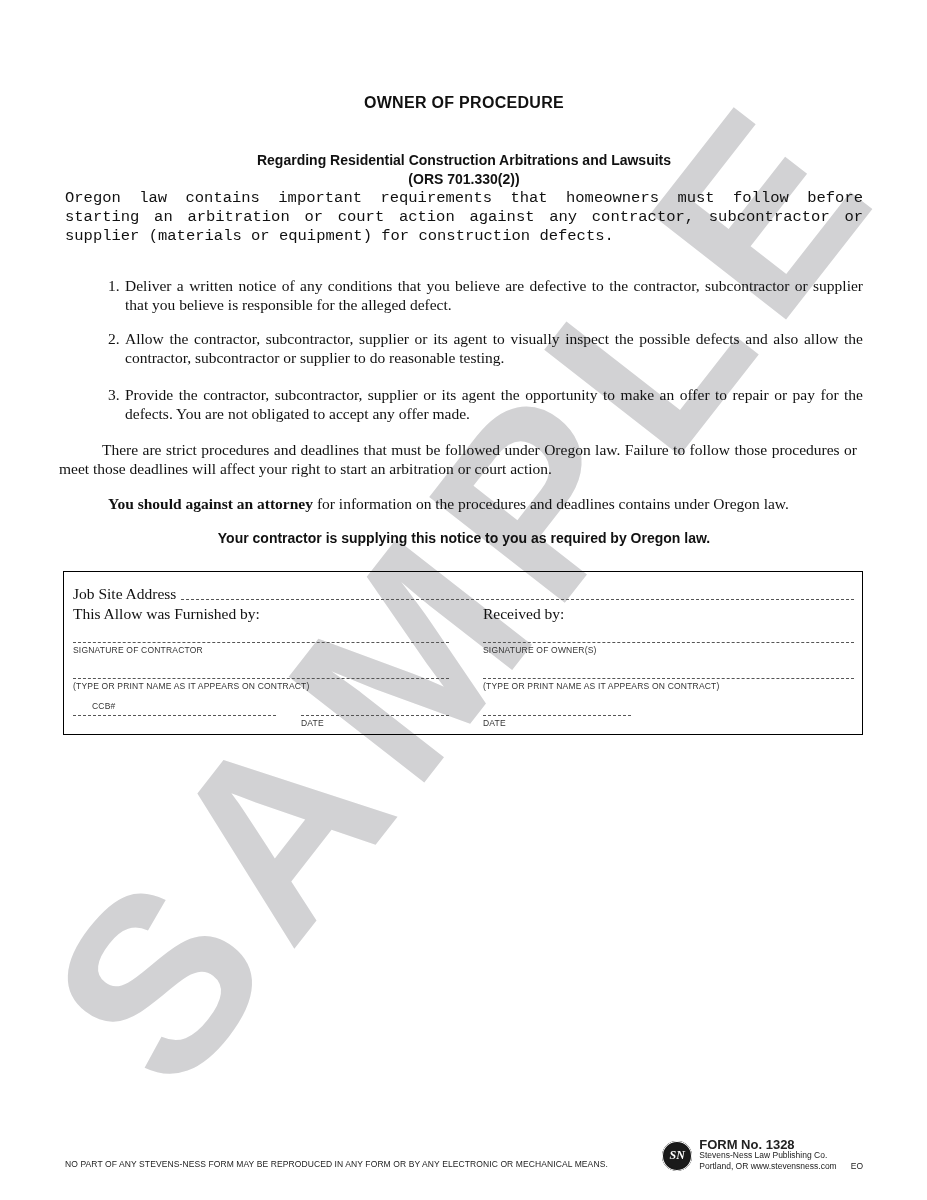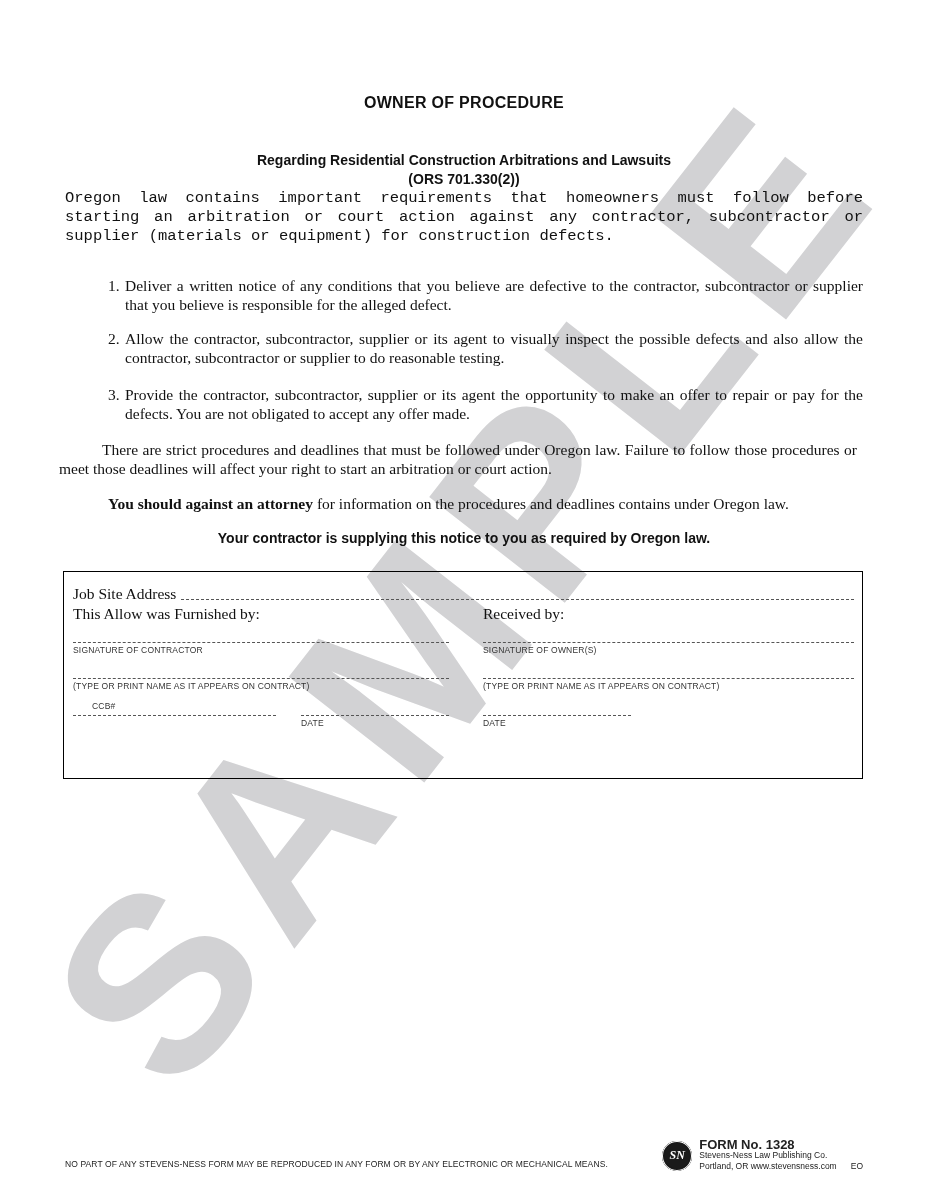--- a/index.html
+++ b/index.html
@@ -33,21 +33,21 @@
   .list-item { left:65px; width:798px; padding-left:60px; text-align:justify; position:absolute; }
   .item-1 { top:276px; } .item-2 { top:329px; } .item-3 { top:385px; }
   .item-num { position:absolute; left:43px; top:0; }
   .procedures { left:59px; top:440px; width:798px; text-align:justify; text-indent:43px; }
   .attorney { left:65px; top:494px; width:798px; padding-left:43px; }
   .attorney b { font-weight:bold; }
   .supply-notice { left:65px; top:530px; width:798px; text-align:center;
     font-family:"Liberation Sans", sans-serif; font-weight:bold; font-size:14px; }
 
   
-  .form-box { left:63px; top:571px; width:800px; height:208px;
+  .form-box { left:63px; top:571px; width:800px; height:164px;
     border:1.5px solid #000; background:transparent;text-decoration:underline; }
   .form-box .abs { position:absolute; }
   .serif-label { font-size:15.5px; line-height:18px; font-family:"Liberation Serif", serif; }
   .micro-label { font-family:"Liberation Sans", sans-serif; font-size:8.5px;
     letter-spacing:0.2px; color:#333; white-space:nowrap; }
   .dashline { border-top:1.3px dashed #555; height:0; }
   .jobsite-row { left:9px; top:13px; right:8px; display:flex; align-items:flex-end; }
   .jobsite-row .dashline { flex:1; margin-left:5px; margin-bottom:3px; }
 
   

